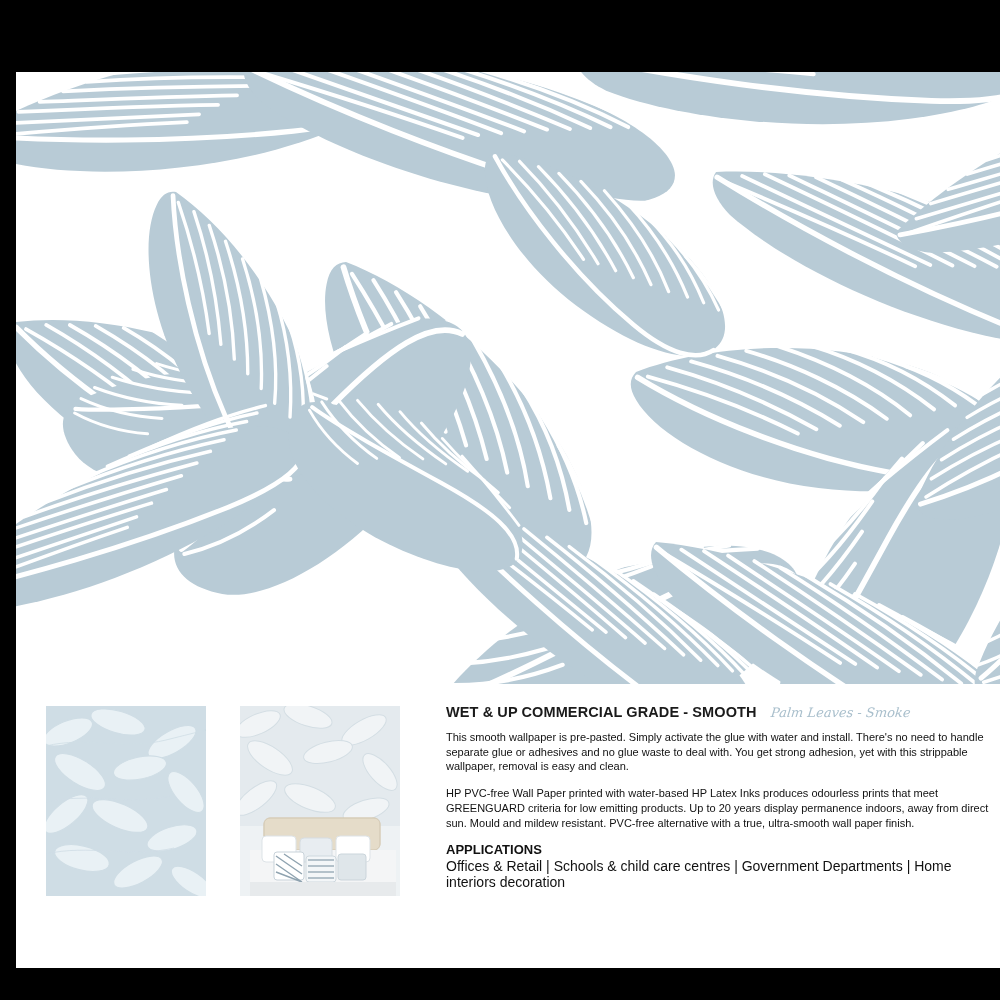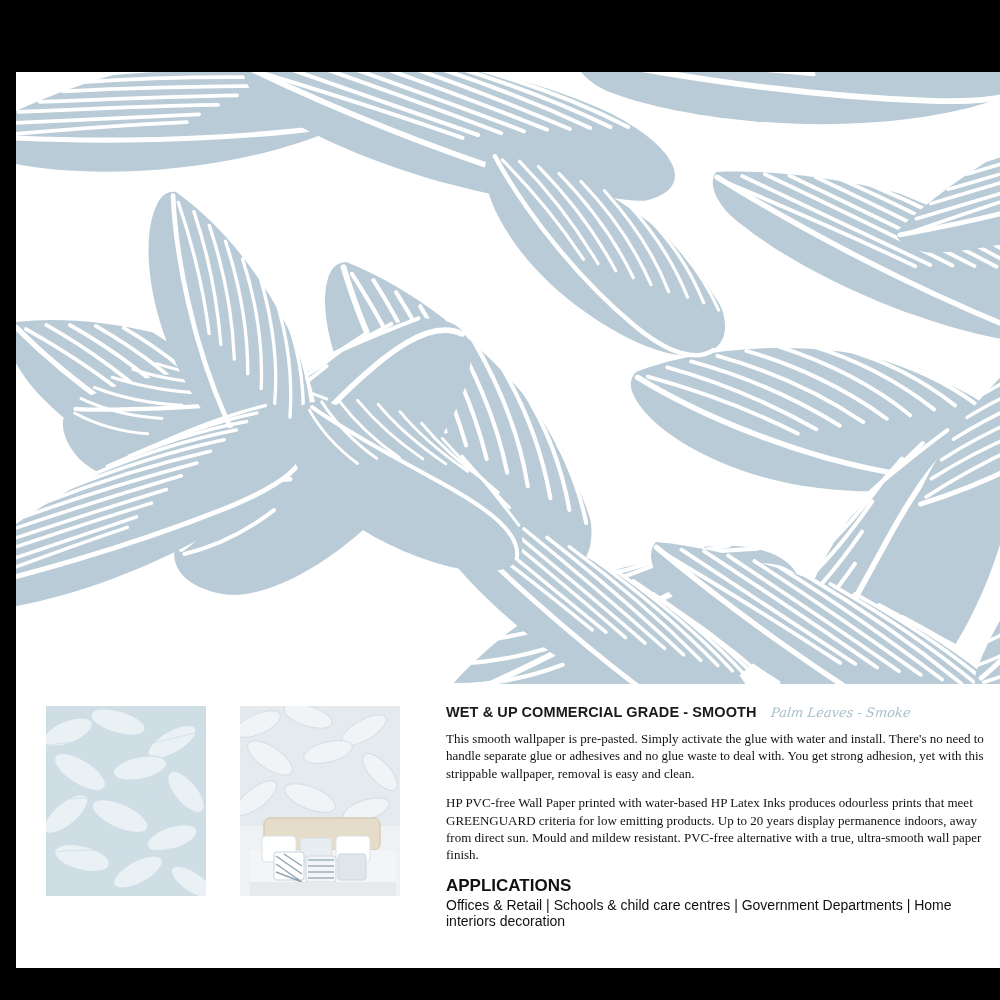--- a/index.html
+++ b/index.html
@@ -82,30 +82,29 @@
   .colour-name {
     font-family: "DejaVu Serif", serif;
     font-style: italic;
     font-size: 13px;
     color: #a9bfcc;
     white-space: nowrap;
     transform: skewX(-6deg);
   }
 
   .body-para {
-    font-size: 13px;
+    font-size: 11px;
     line-height: 1.34;
     color: #111111;
     margin: 0 0 12px 0;
     max-width: 543px;
-    font-family: Liberation Serif, serif;
   }
 
   .applications-head {
-    font-size: 17px;
+    font-size: 13px;
     font-weight: bold;
     color: #111111;
     margin: 6px 0 1px 0;
   }
   .applications-line {
     font-size: 14px;
     color: #111111;
     margin: 0;
   }
 </style>

